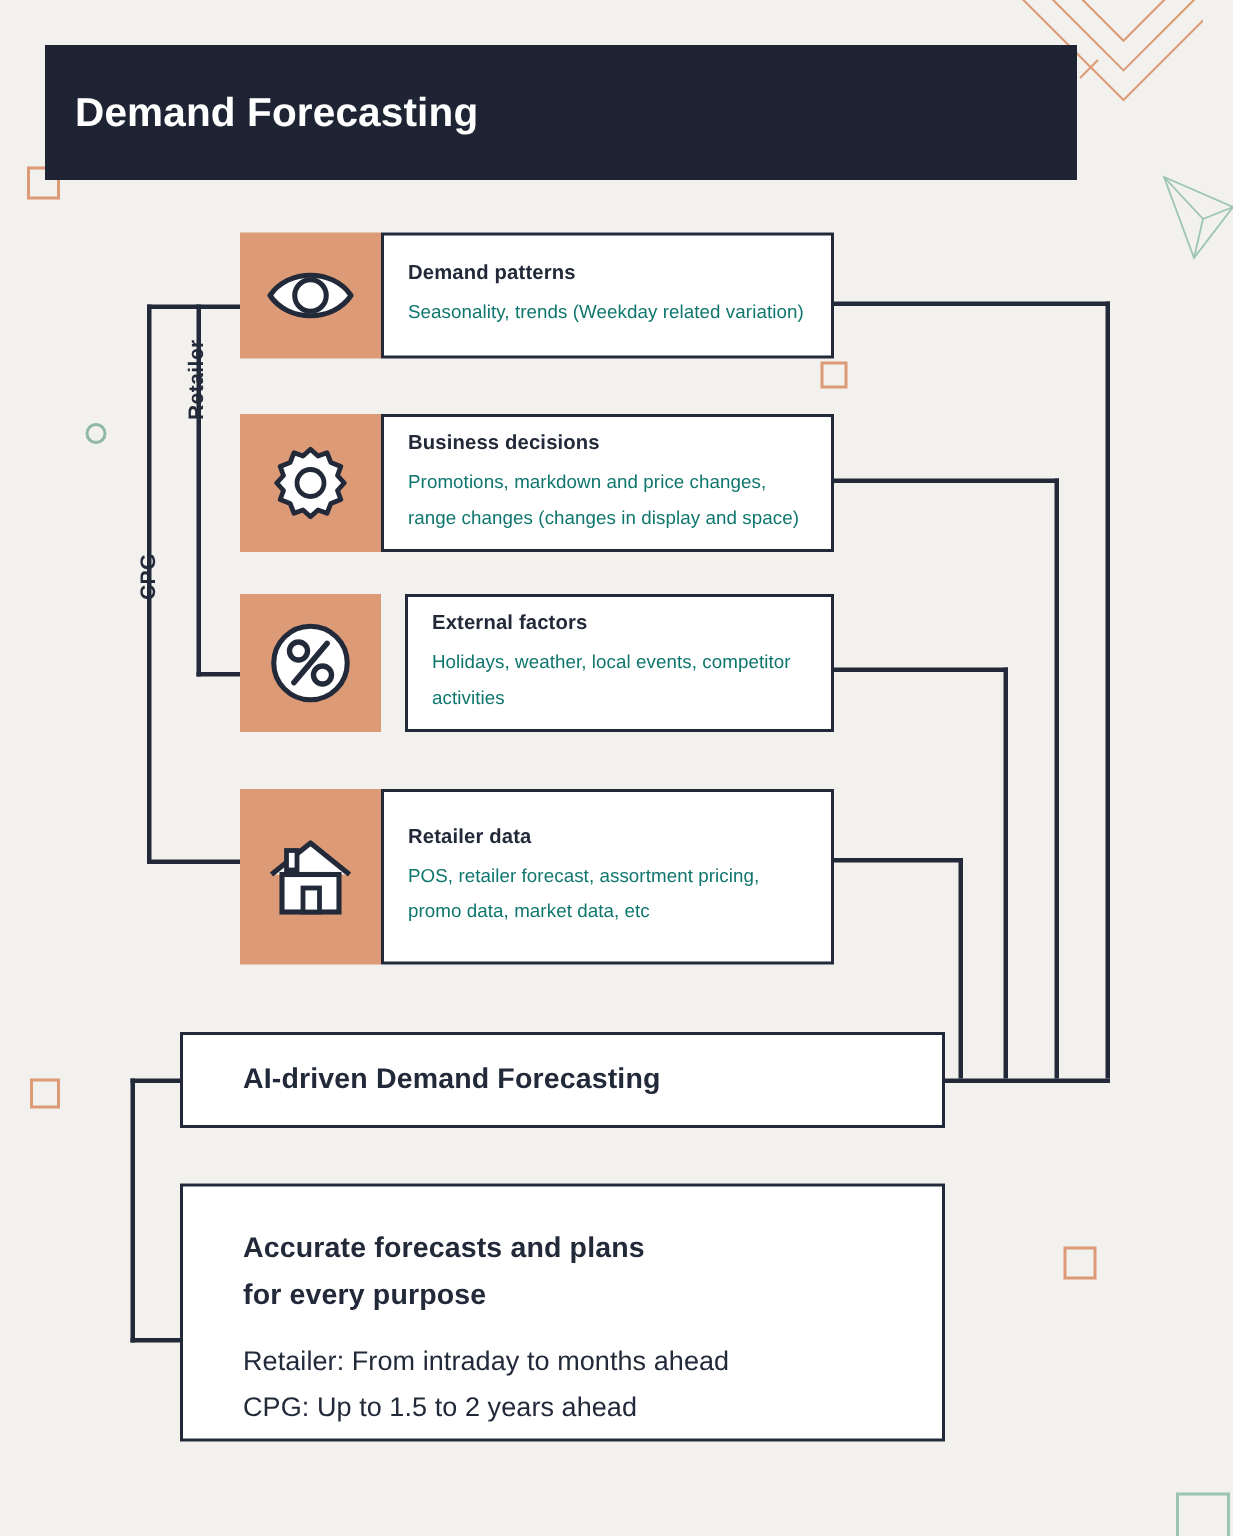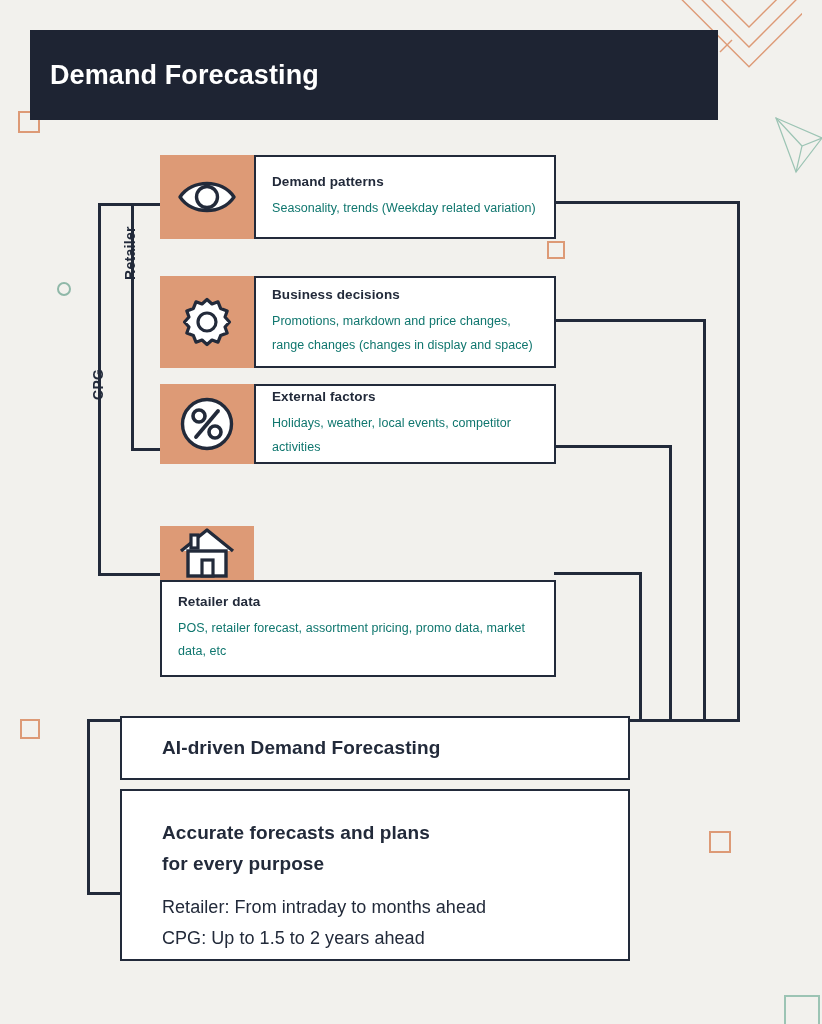--- a/index.html
+++ b/index.html
@@ -100,21 +100,20 @@
   
   #ai-box {
     position: absolute;
     left: 120px; top: 688px;
     width: 510px; height: 64px;
     background: #ffffff;
     border: 2px solid #222a3a;
     display: flex;
     align-items: center;
     padding-left: 40px;
-    margin-top: 28px;
   }
   #ai-box-label {
     font-size: 19px;
     font-weight: bold;
     color: #222a3a;
     letter-spacing: 0.1px;
   }
 
   #outcome-box {
     position: absolute;
@@ -210,36 +209,36 @@
         <path d="M26 3.5 L31 8 L37 5.8 L39.6 12.4 L46.2 15 L44 21 L48.5 26 L44 31 L46.2 37 L39.6 39.6 L37 46.2 L31 44 L26 48.5 L21 44 L15 46.2 L12.4 39.6 L5.8 37 L8 31 L3.5 26 L8 21 L5.8 15 L12.4 12.4 L15 5.8 L21 8 Z" fill="#ffffff" stroke="#222a3a" stroke-width="3.2" stroke-linejoin="round"></path>
         <circle cx="26" cy="26" r="9" fill="#ffffff" stroke="#222a3a" stroke-width="3.2"></circle>
       </svg>
     </div>
     <div class="card">
       <div class="card-title">Business decisions</div>
       <div class="card-desc">Promotions, markdown and price changes, range changes (changes in display and space)</div>
     </div>
   </div>
 
-  <div class="row" style="top:384px; width:396px; height:80px;">
+  <div class="row" style="top:396px; width:396px; height:92px;gap:16px;">
     <div class="icon-panel">
       <svg width="56" height="56" viewBox="0 0 56 56">
         <circle cx="28" cy="28" r="24.5" fill="#ffffff" stroke="#222a3a" stroke-width="3.4"></circle>
         <circle cx="20" cy="20" r="6" fill="none" stroke="#222a3a" stroke-width="3.6"></circle>
         <circle cx="36" cy="36" r="6" fill="none" stroke="#222a3a" stroke-width="3.6"></circle>
         <line x1="39" y1="15" x2="17" y2="41" stroke="#222a3a" stroke-width="3.8" stroke-linecap="round"></line>
       </svg>
     </div>
     <div class="card">
       <div class="card-title">External factors</div>
       <div class="card-desc">Holidays, weather, local events, competitor activities</div>
     </div>
   </div>
 
-  <div class="row" style="top:526px; width:396px; height:92px;flex-direction:column;">
+  <div class="row" style="top:526px; width:396px; height:117px;">
     <div class="icon-panel">
       <svg width="58" height="54" viewBox="0 0 58 54">
         <path d="M3 25 L29 4 L55 25" fill="#ffffff" stroke="#222a3a" stroke-width="3.4" stroke-linejoin="round"></path>
         <rect x="10" y="25" width="38" height="25" fill="#ffffff" stroke="#222a3a" stroke-width="3.4"></rect>
         <rect x="13" y="9" width="7" height="13" fill="#ffffff" stroke="#222a3a" stroke-width="3.2"></rect>
         <rect x="24" y="34" width="11" height="16" fill="#ffffff" stroke="#222a3a" stroke-width="3.2"></rect>
       </svg>
     </div>
     <div class="card">
       <div class="card-title">Retailer data</div>

